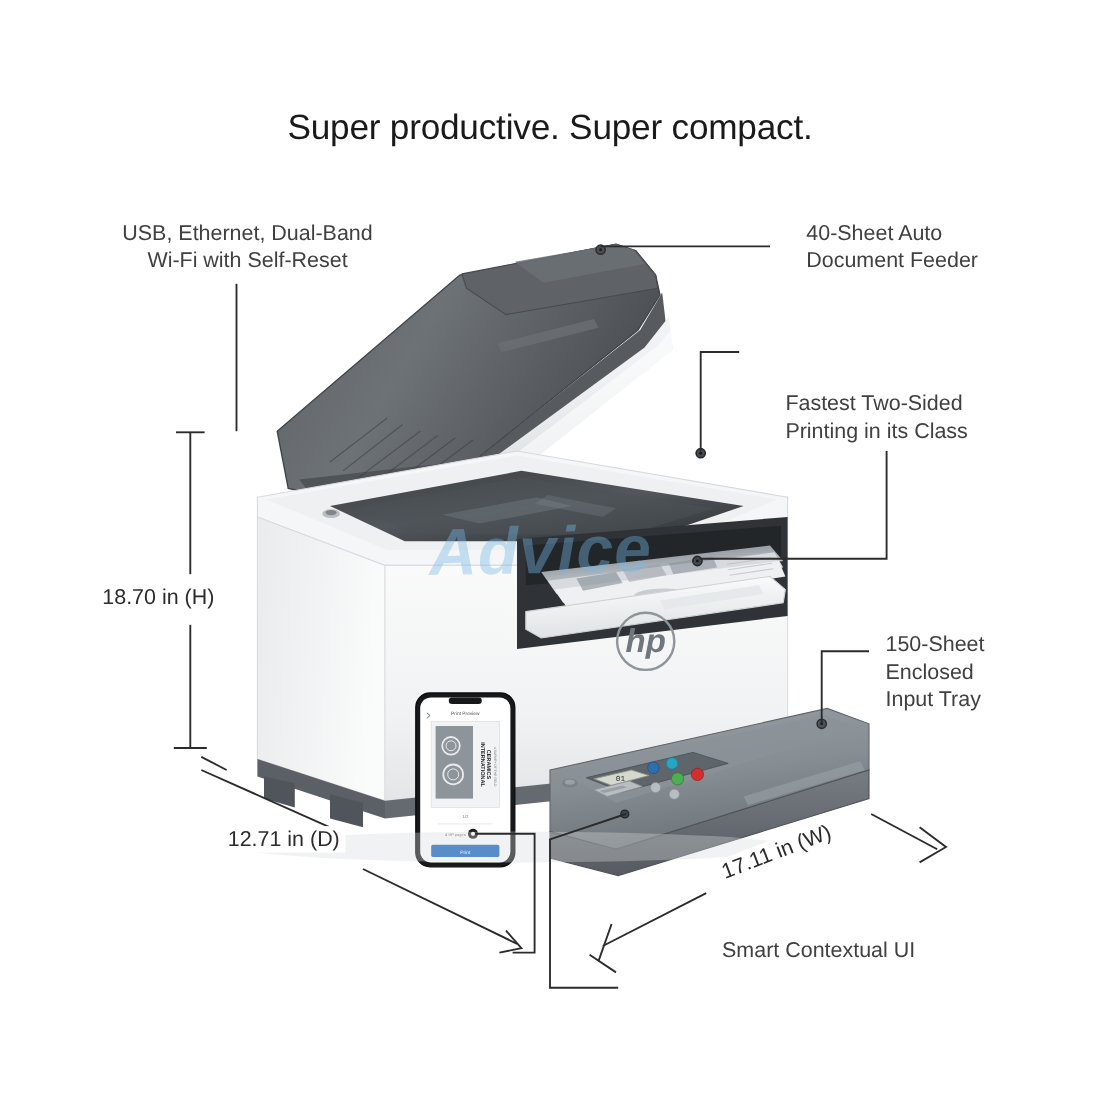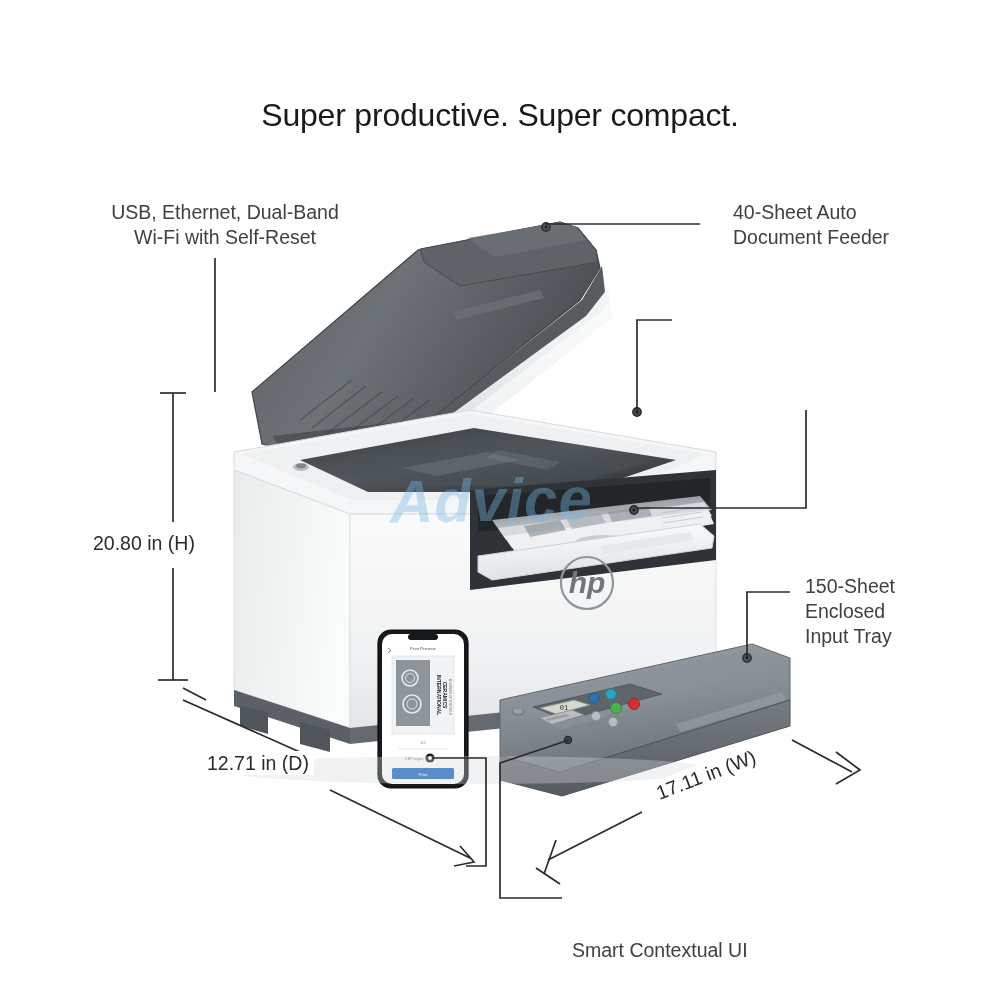--- a/index.html
+++ b/index.html
@@ -321,27 +321,29 @@
 
   <div class="headline">Super productive. Super compact.</div>
 
   <div class="callout" style="left:75px; top:200px; width:300px; text-align:center;">USB, Ethernet, Dual-Band
 Wi-Fi with Self-Reset</div>
 
   <div class="callout right" style="left:733px; top:200px; width:250px;">40-Sheet Auto
 Document Feeder</div>
 
 
+  <div class="callout right" style="left:714px; top:355px; width:250px;">Fastest Two-Sided
+Printing in its Class</div>
 
   <div class="callout right" style="left:805px; top:562px; width:170px;margin-top:12px;">150-Sheet
 Enclosed
 Input Tray</div>
 
 
-  <div class="callout right" style="left:572px; top:938px; width:260px;">Smart Contextual UI</div>
-
-  <div class="dimlabel" style="left:88px; top:531px;">20.80 in (H)</div>
+  <div class="callout right" style="left:572px; top:852px; width:260px;text-align:right;">Smart Contextual UI</div>
+
+  <div class="dimlabel" style="left:88px; top:531px;">18.70 in (H)</div>
 
   <div class="dimlabel" style="left:202px; top:751px;">12.71 in (D)</div>
 
   <div class="dimlabel" style="left:648px; top:784px; transform:rotate(-21deg); transform-origin:left top;">17.11 in (W)</div>
 
 </div>
 
 </body></html>

